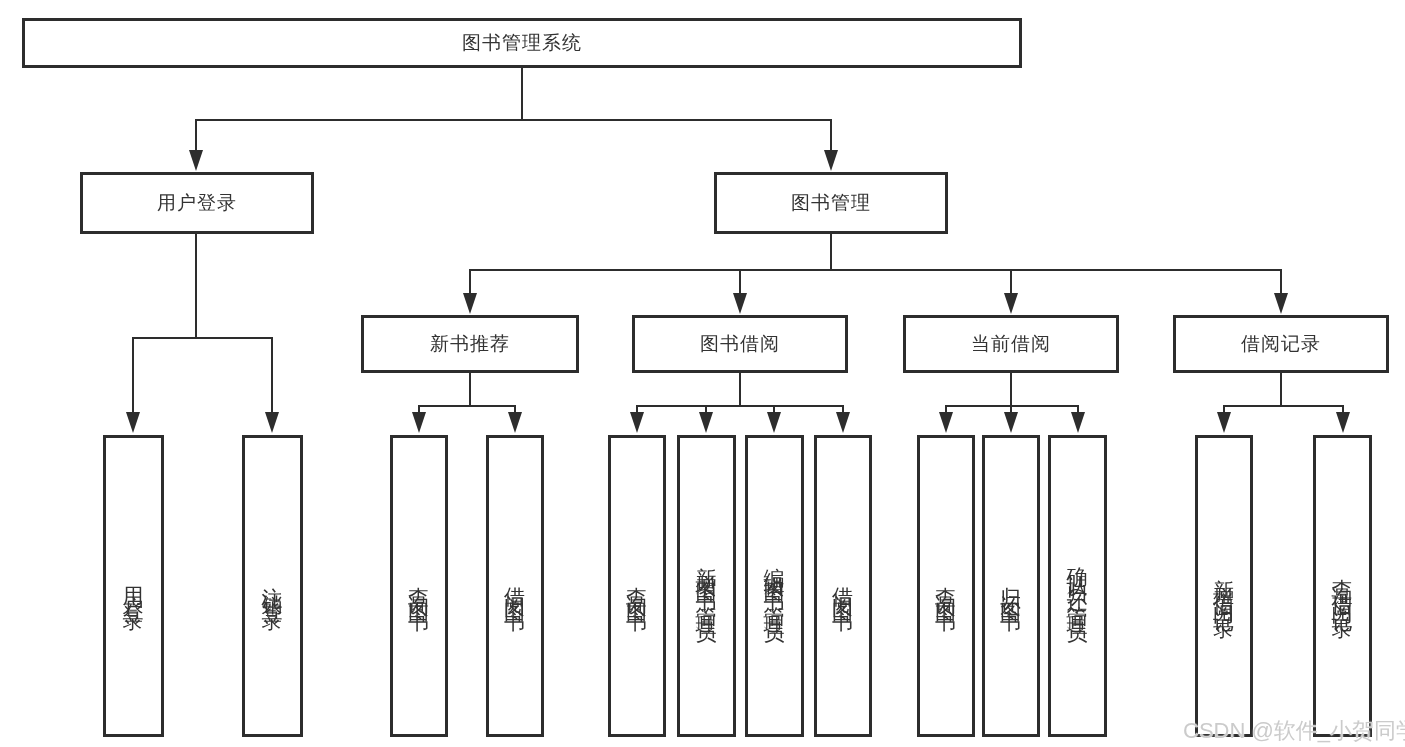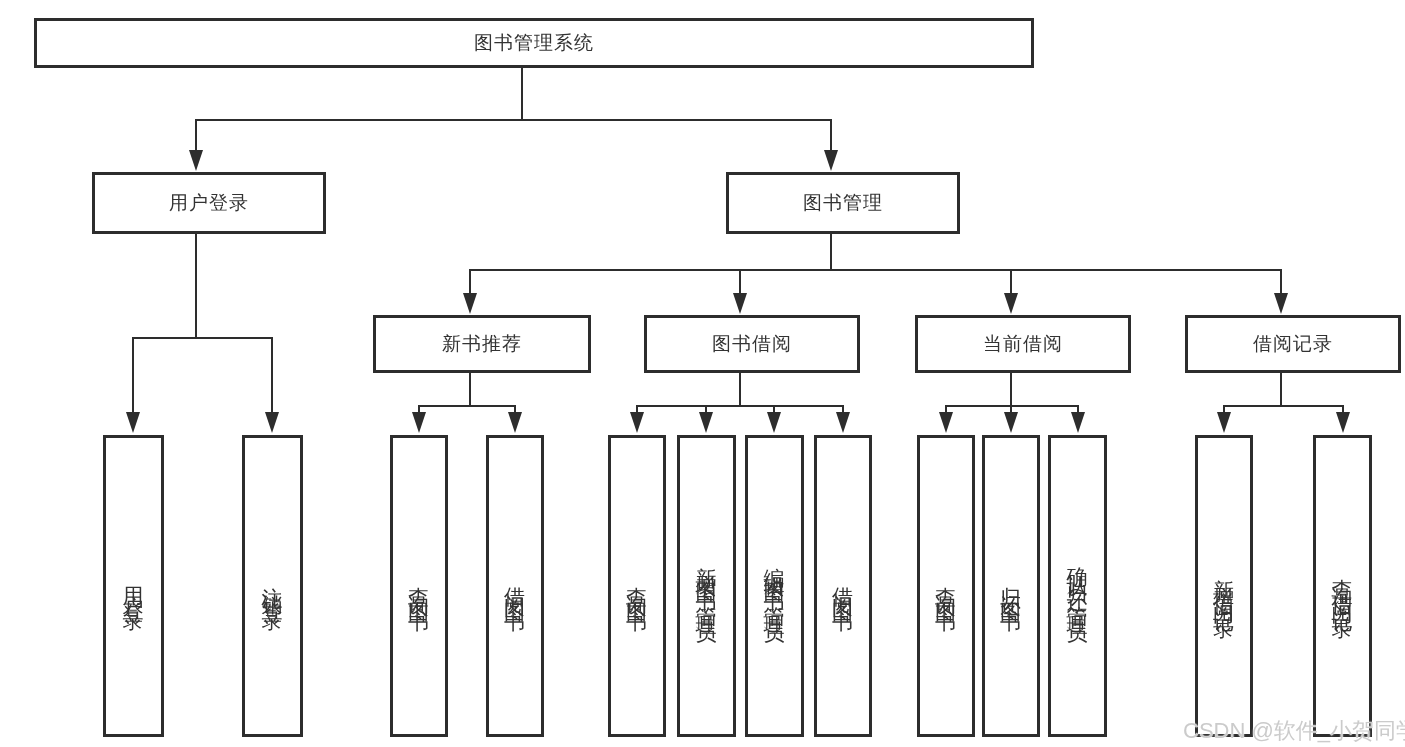--- a/index.html
+++ b/index.html
@@ -29,21 +29,20 @@
     background: #ffffff;
     display: flex;
     align-items: center;
     justify-content: center;
     color: #333333;
   }
   .node {
     font-size: 19px;
     letter-spacing: 1px;
     white-space: nowrap;
-    margin-left: 12px;
   }
   .leaf span {
     writing-mode: vertical-rl;
     text-orientation: mixed;
     font-size: 21px;
     letter-spacing: 8px;
     line-height: 1;
     color: #333333;
   }
   .root-box {

